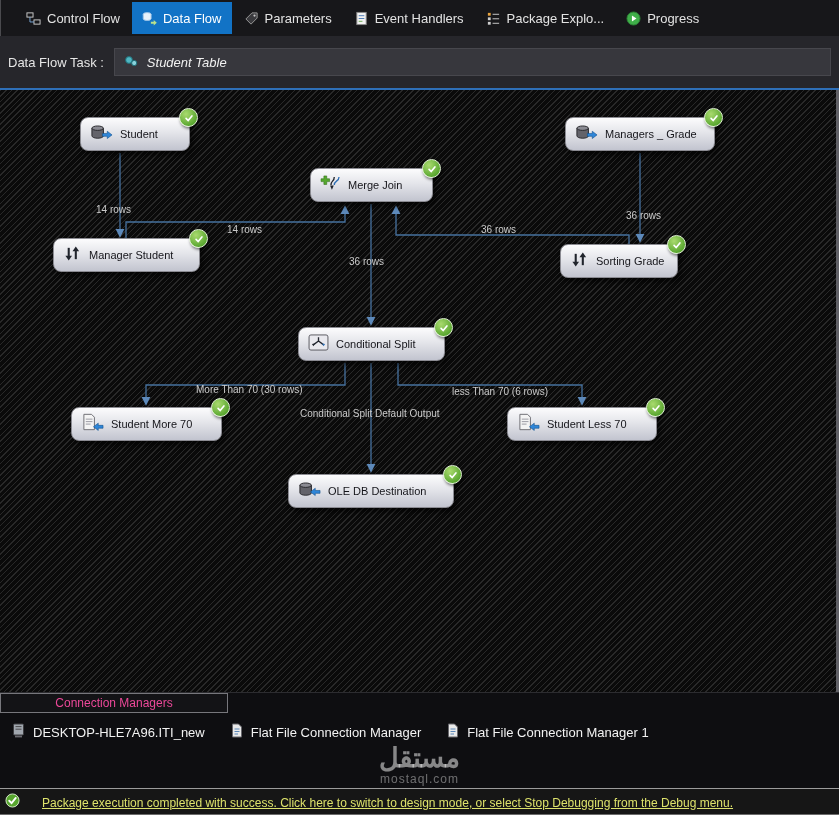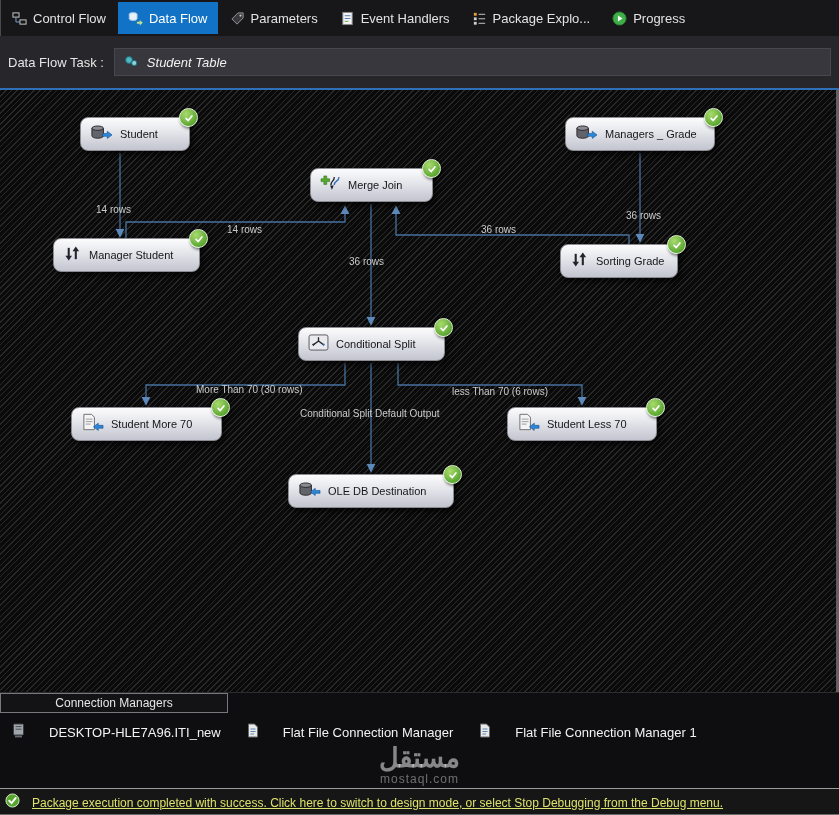--- a/index.html
+++ b/index.html
@@ -1,20 +1,20 @@
 <!DOCTYPE html>
 <html><head>
 <meta charset="utf-8">
 <style>
   html,body{margin:0;padding:0;background:#000;}
   .app{position:relative;width:839px;height:815px;box-sizing:border-box;
        font-family:"Liberation Sans",sans-serif;overflow:hidden;background:#0a0a0a;
        border-bottom:1px solid #6b6b6b;}
   
-  .tab-bar{height:36px;background:#17171a;display:flex;align-items:center;padding-left:0;
+  .tab-bar{height:36px;background:#17171a;display:flex;align-items:center;padding-left:14px;
            border-left:1px solid #4a4a4e;}
   .tab{display:flex;align-items:center;gap:6px;height:32px;margin:2px 1px;padding:0 10px;
        color:#e2e2e2;font-size:13px;cursor:default;white-space:nowrap;}
   .tab.active{background:#1273c6;color:#fff;}
   .tab svg{display:block;}
   
   .task-bar{height:52px;background:#26262b;border-bottom:2px solid #2e6fb8;
             display:flex;align-items:center;padding:0 8px;box-sizing:content-box;}
   .task-label{color:#e6e6e6;font-size:13px;margin-right:10px;white-space:nowrap;}
   .task-select{flex:1;height:26px;background:#37373d;border:1px solid #47474d;
@@ -29,30 +29,30 @@
         box-shadow:3px 4px 5px rgba(0,0,0,.6);display:flex;align-items:center;gap:7px;padding:0 9px;}
   .node-label{font-size:11px;color:#15151a;white-space:nowrap;}
   .badge{position:absolute;top:-10px;right:-9px;width:17px;height:17px;border-radius:50%;
          background:radial-gradient(circle at 35% 30%,#a9da6e,#57a52e 75%);
          border:1px solid #dff0d2;display:flex;align-items:center;justify-content:center;
          box-shadow:1px 2px 3px rgba(0,0,0,.5);}
   .canvas-scrollbar{position:absolute;right:0;top:0;width:3px;height:100%;background:#606066;}
   
   .cm-panel{position:relative;height:95px;background:#0e0e11;border-top:1px solid #2c2c30;}
   .cm-tab{width:228px;height:20px;box-sizing:border-box;border:1px solid #77777c;background:#131316;
-          color:#e5e5e5;font-size:12px;display:flex;align-items:center;justify-content:center;}
+          color:#ec4899;font-size:12px;display:flex;align-items:center;justify-content:center;}
   .cm-items{display:flex;align-items:center;gap:26px;padding:10px 0 0 12px;}
-  .cm-item{display:flex;align-items:center;gap:24px;color:#f2f2f2;font-size:13px;white-space:nowrap;}
+  .cm-item{display:flex;align-items:center;gap:8px;color:#f2f2f2;font-size:13px;white-space:nowrap;}
   .watermark{position:absolute;left:50%;bottom:2px;transform:translateX(-50%);
              text-align:center;pointer-events:none;}
   .watermark-title{font-size:27px;font-weight:bold;color:rgba(235,235,235,.55);line-height:1.05;}
   .watermark-domain{font-size:12px;color:rgba(225,225,225,.45);letter-spacing:1px;}
   
   .status-bar{height:28px;box-sizing:border-box;background:#161616;border-top:1px solid #9b9b9b;
-              display:flex;align-items:center;gap:12px;padding:0 5px;}
+              display:flex;align-items:center;gap:22px;padding:0 5px;}
   .status-link{color:#dde26b;font-size:12px;text-decoration:underline;cursor:pointer;white-space:nowrap;}
 </style>
 </head>
 <body>
 
 <div class="app">
 
   <div class="tab-bar">
     <div class="tab">
       <span>

